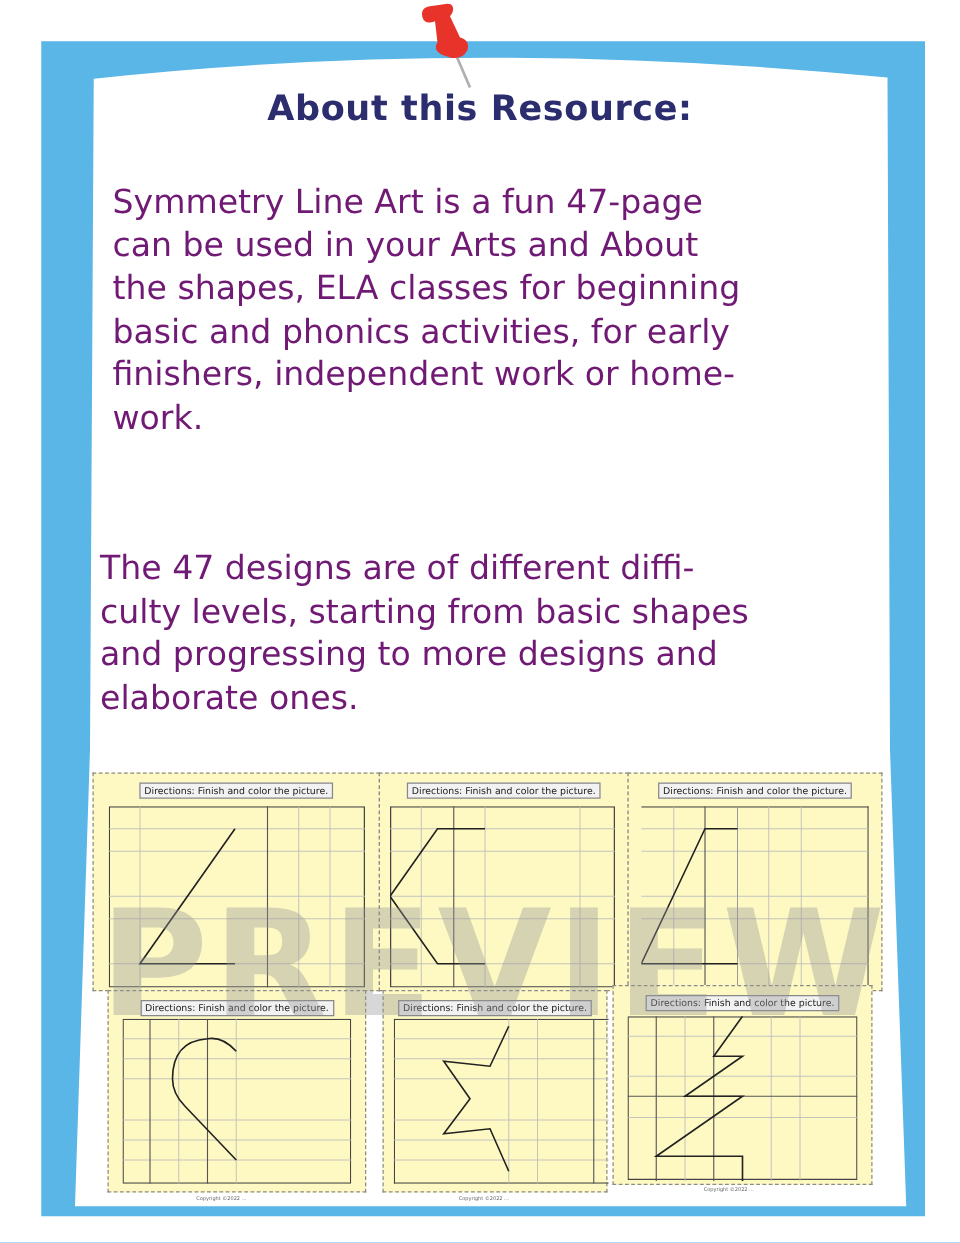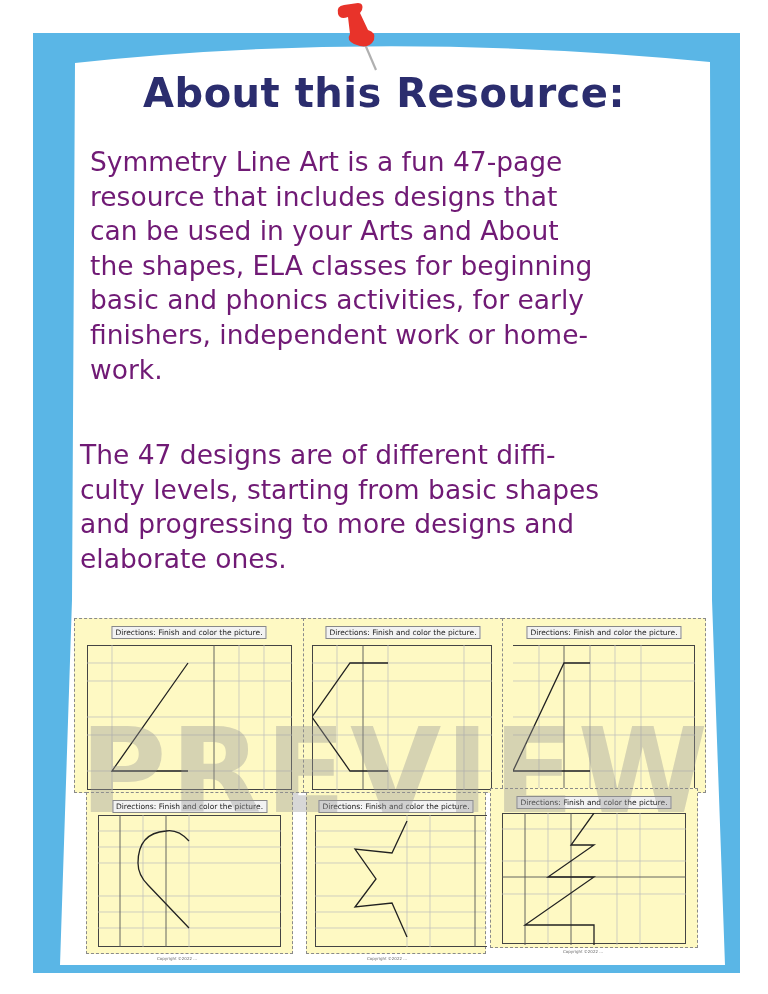--- a/index.html
+++ b/index.html
@@ -14,21 +14,21 @@
   }
   .card {
     position: absolute; left: 0; top: 0; width: 768px; height: 994px;
   }
   .card svg { position: absolute; left: 0; top: 0; }
   .pin { position: absolute; left: 330px; top: 0; width: 60px; height: 72px; }
   .title {
     position: absolute; left: 0; width: 768px; top: 70px;
     text-align: center; color: #2b2d6e;
     font-family: "DejaVu Sans", sans-serif; font-weight: bold;
-    font-size: 40px; letter-spacing: 0.5px;
+    font-size: 28px; letter-spacing: 0.5px;
   }
   .para {
     position: absolute; color: #701a75;
     font-family: "DejaVu Sans", sans-serif;
     font-size: 26.5px; line-height: 34.6px; letter-spacing: 0px;
   }
   .para1 { left: 90px; top: 145px; width: 640px; }
   .para2 { left: 80px; top: 438px; width: 650px; }
   .line { display: block; white-space: nowrap; }
 
@@ -68,21 +68,20 @@
 
 <svg class="pin" viewBox="0 0 60 72">
   <line x1="34" y1="42" x2="46" y2="70" stroke="#b0b0b0" stroke-width="2.2"></line>
   <path d="M8 14 Q6 6 14 5 L28 3 Q34 3 32 10 L30 13 L38 30 Q46 32 44 40 Q40 48 30 46 L24 44 Q16 40 20 34 L18 17 Q10 20 8 14 Z" fill="#e8332a"></path>
 </svg>
 
 <div class="title">About this Resource:</div>
 
 <div class="para para1">
   <span class="line">Symmetry Line Art is a fun 47-page</span>
-  <span class="line">resource that includes designs that</span>
   <span class="line">can be used in your Arts and About</span>
   <span class="line">the shapes, ELA classes for beginning</span>
   <span class="line">basic and phonics activities, for early</span>
   <span class="line">finishers, independent work or home-</span>
   <span class="line">work.</span>
 </div>
 
 <div class="para para2">
   <span class="line">The 47 designs are of different diffi-</span>
   <span class="line">culty levels, starting from basic shapes</span>

